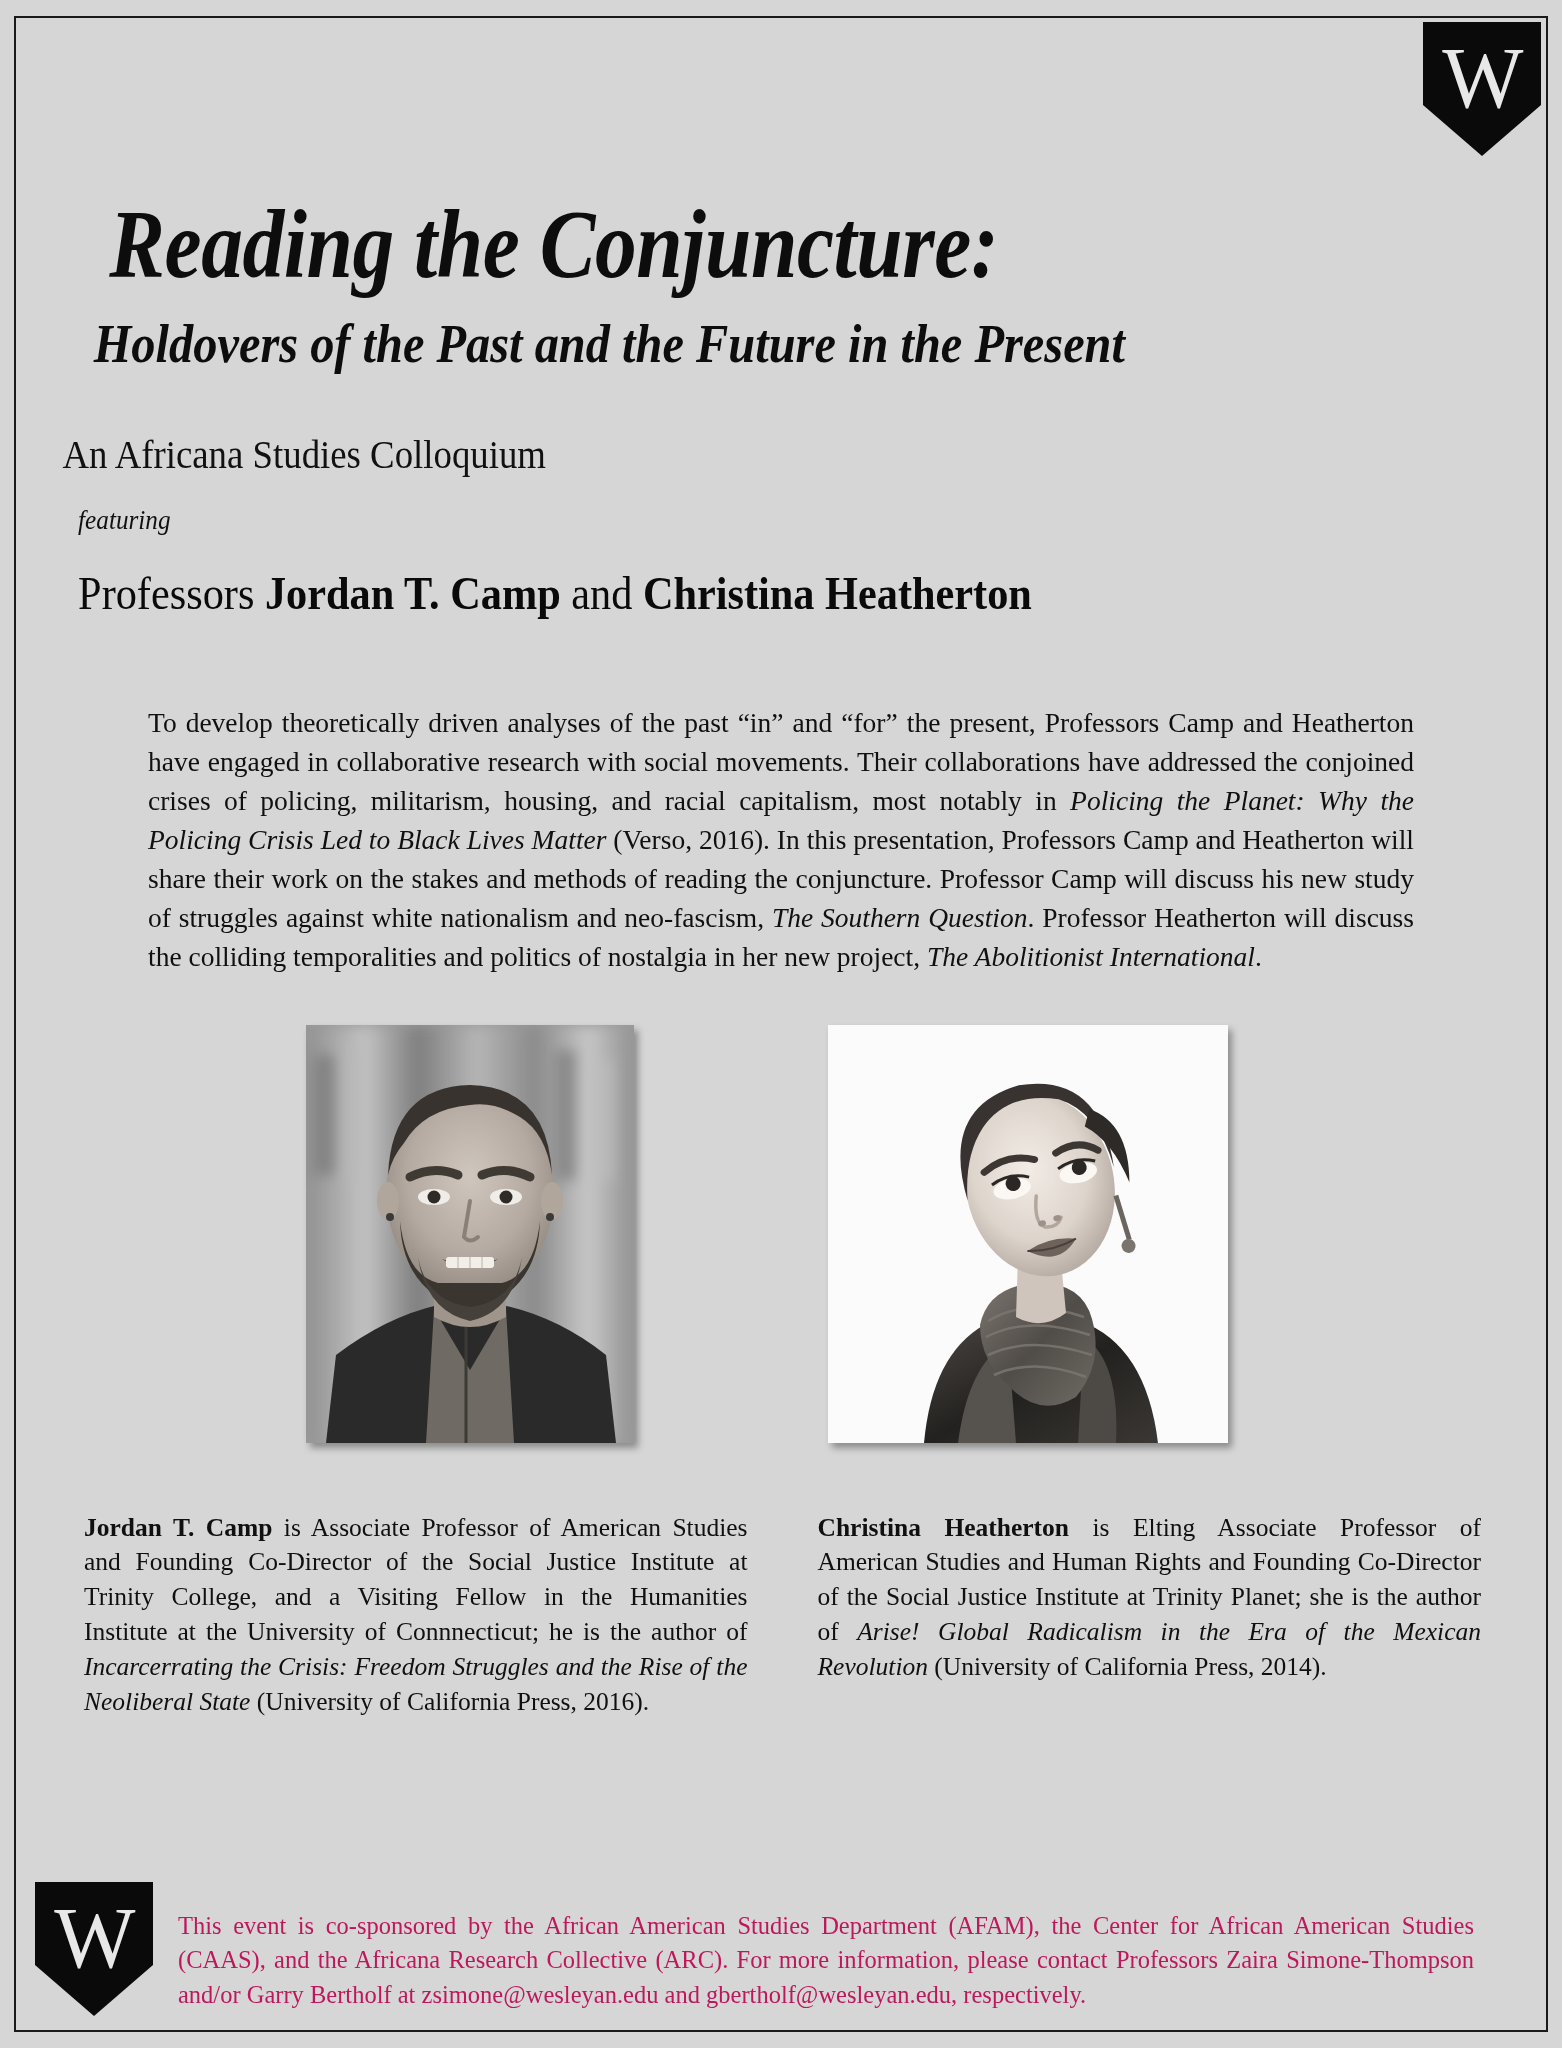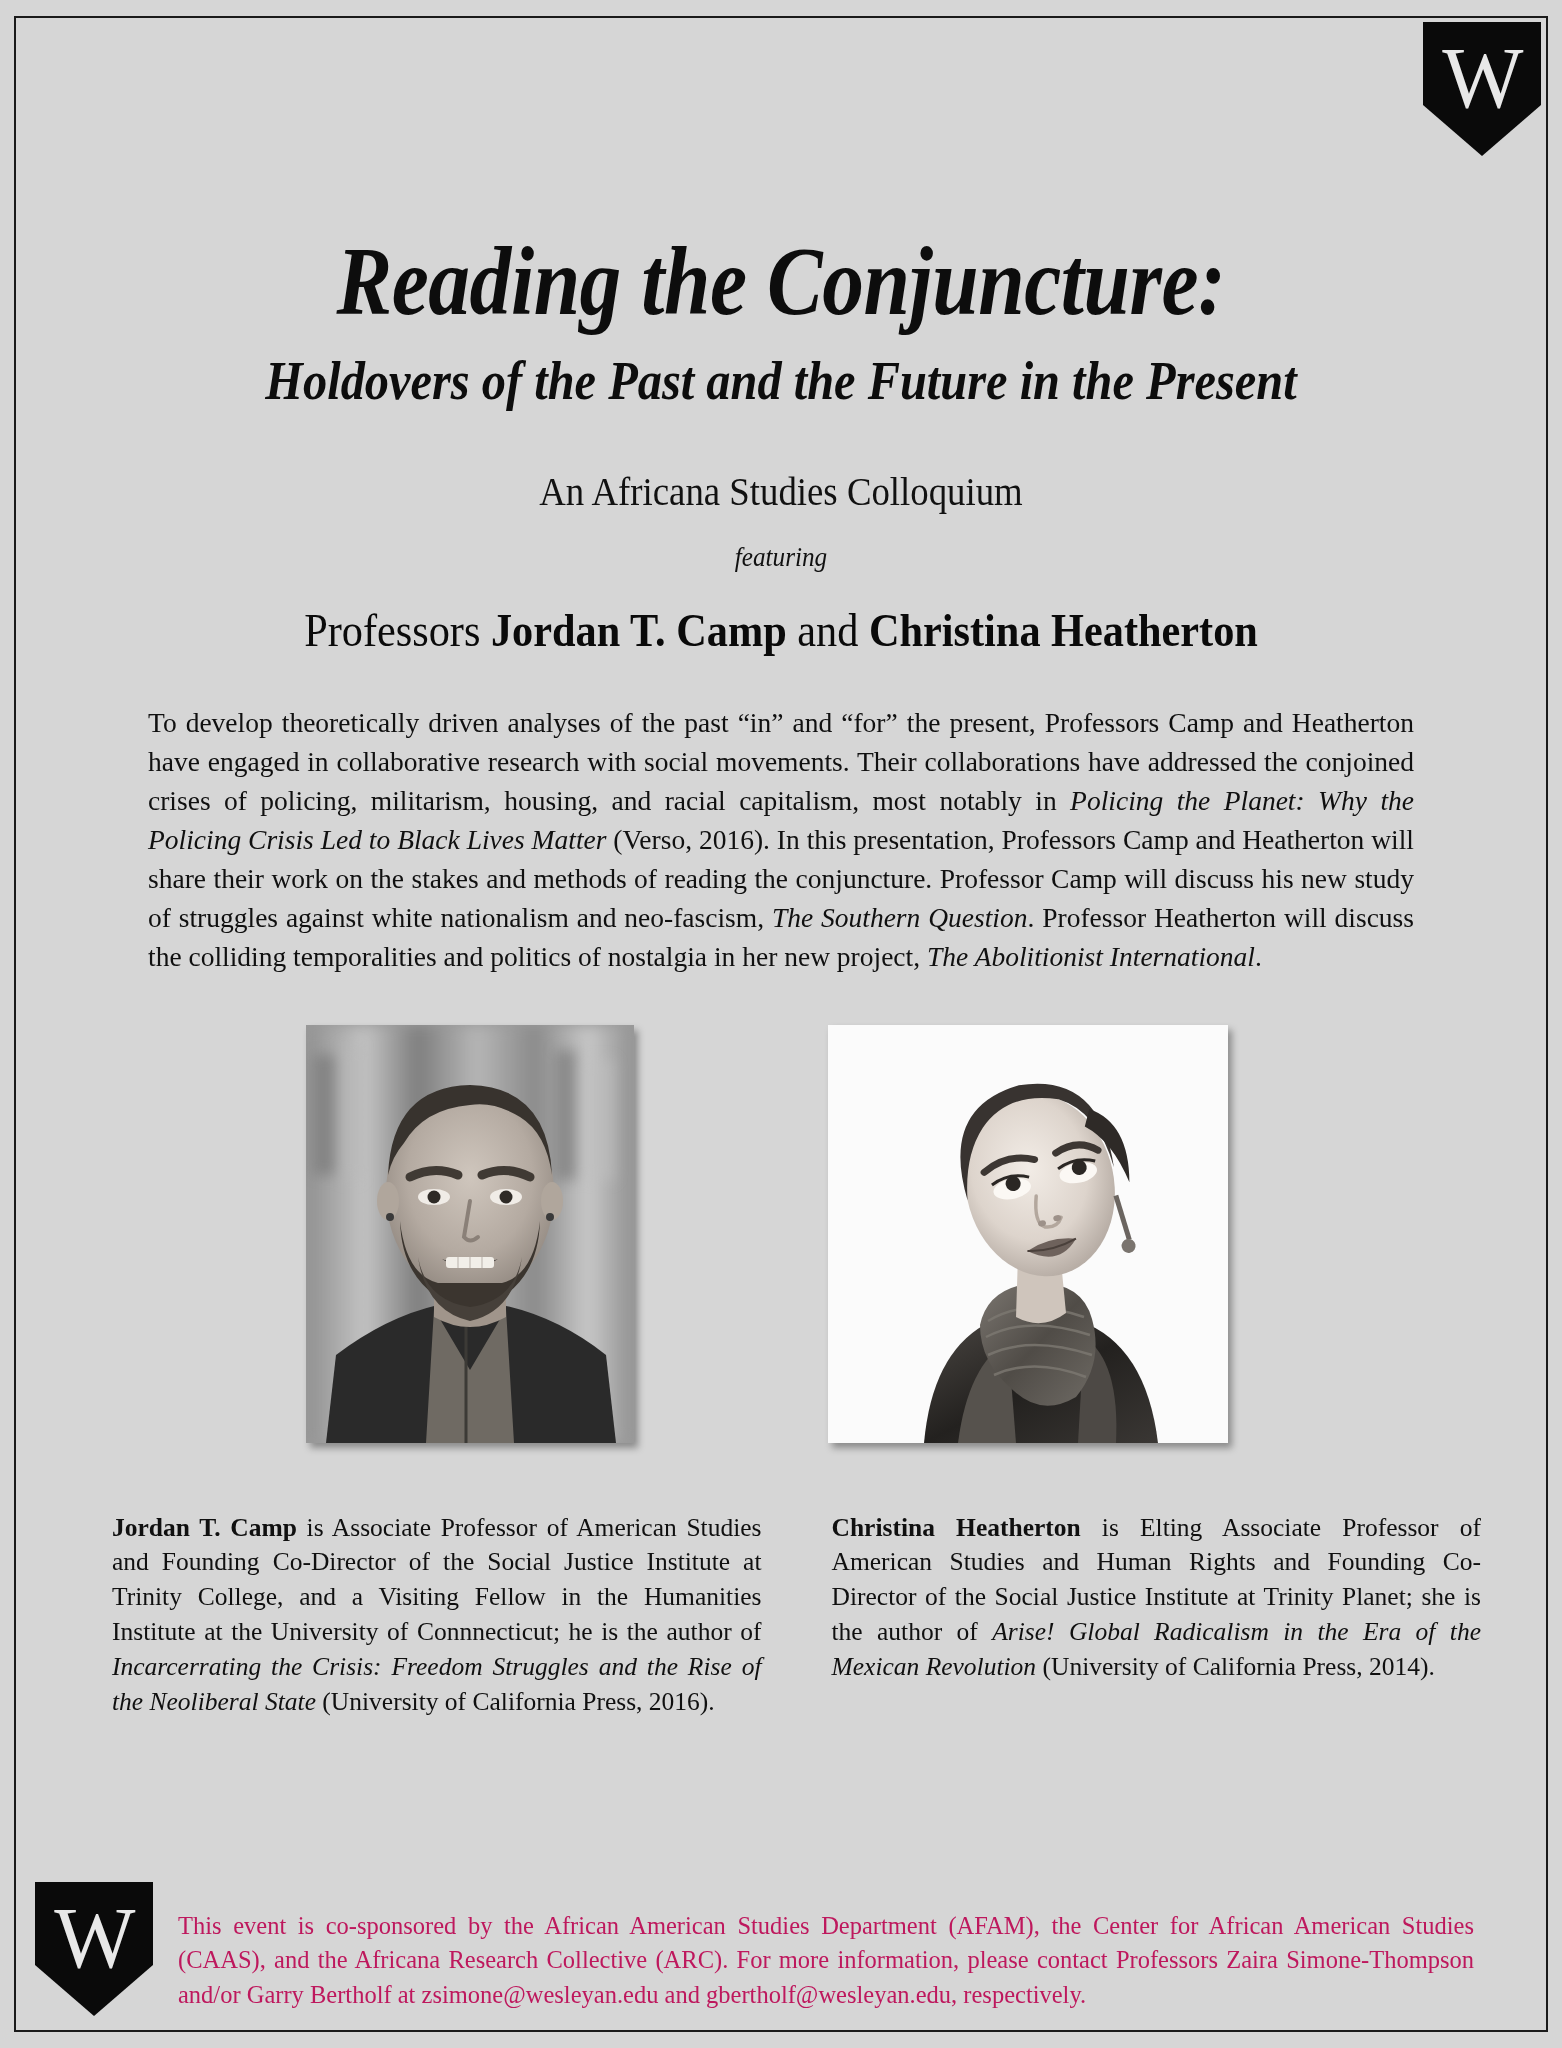--- a/index.html
+++ b/index.html
@@ -67,22 +67,21 @@
     font-size: 86px;
     margin-top: 13px;
   }
 
   
   .headline-wrap {
     position: absolute;
     left: 0;
     right: 0;
     top: 196px;
-    text-align: center;
-    margin-top: 37px;
+    text-align: left;
   }
   .title-main {
     font-family: "Liberation Serif", "DejaVu Serif", serif;
     font-style: italic;
     font-weight: 700;
     font-size: 97px;
     line-height: 1.0;
     color: #0d0d0d;
     letter-spacing: -0.5px;
     transform: scaleX(0.86);
@@ -160,21 +159,20 @@
   .photo svg { display:block; width:100%; height:100%; }
 
   
   .bios {
     position: absolute;
     top: 1485px;
     left: 84px;
     right: 81px;
     display: flex;
     gap: 70px;
-    margin-left: 28px;
   }
   .bio {
     flex: 1 1 0;
     font-family: "Liberation Serif", "DejaVu Serif", serif;
     font-size: 25.5px;
     line-height: 1.37;
     color: #101010;
     text-align: justify;
   }
   .bio b { font-weight: 700; }

